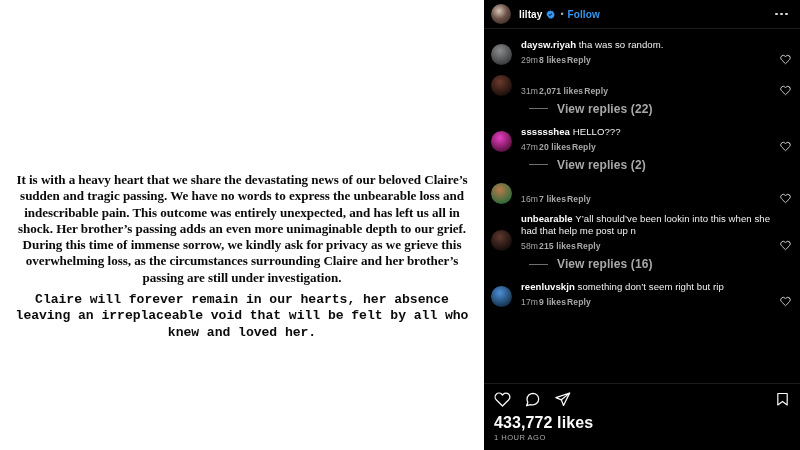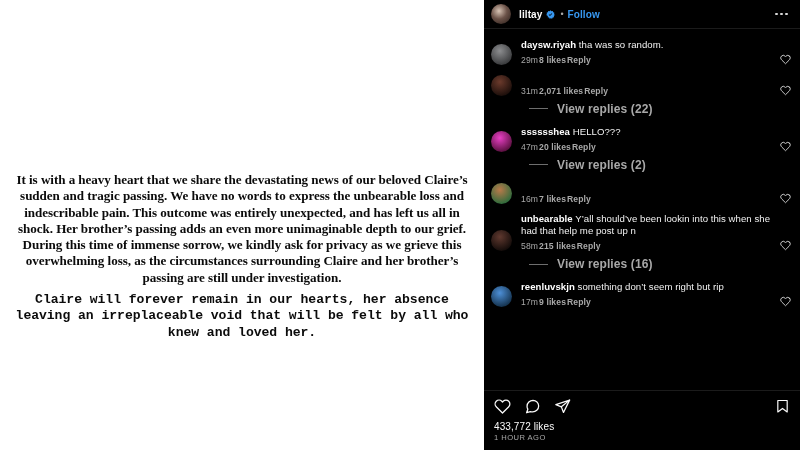--- a/index.html
+++ b/index.html
@@ -149,22 +149,22 @@
   .ig-actions {
     flex: 0 0 auto;
     border-top: 1px solid #1b1b1b;
     padding: 7px 10px 8px 10px;
     background: #000;
   }
   .action-row { display: flex; align-items: center; gap: 13px; }
   .action-row .spacer { flex: 1 1 auto; }
   .likes-count {
     margin-top: 6px;
-    font-size: 10px;
-    font-weight: 400;
+    font-size: 16px;
+    font-weight: 700;
     color: #fafafa;
     letter-spacing: .1px;
   }
   .post-time {
     margin-top: 1.5px;
     font-size: 7.6px;
     color: #a8a8a8;
     letter-spacing: .45px;
     text-transform: uppercase;
   }

